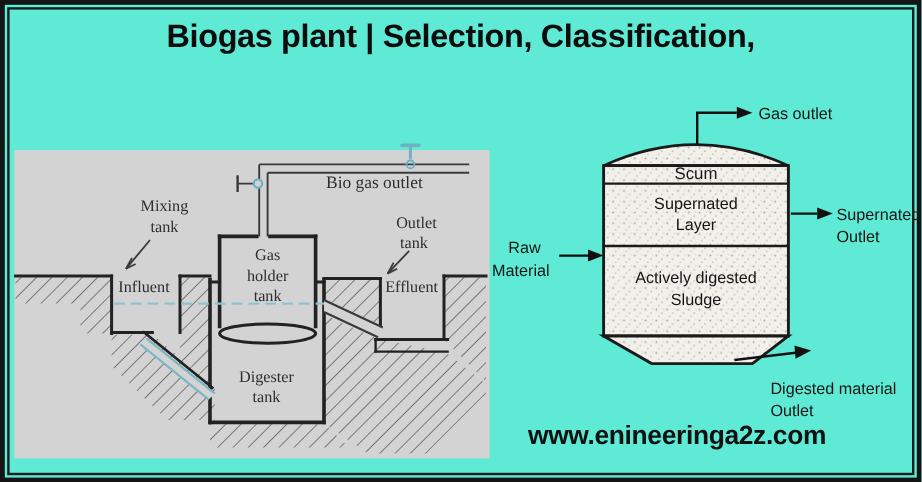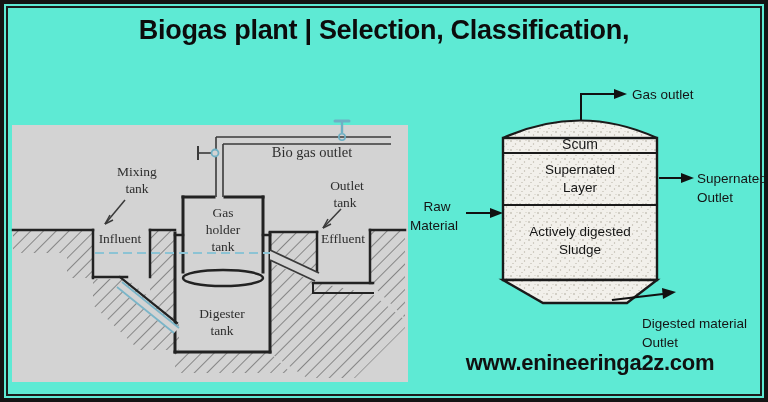--- a/index.html
+++ b/index.html
@@ -10,21 +10,21 @@
   .frame-outer{position:absolute;inset:0;border:4px solid #141414;z-index:6;pointer-events:none;}
   .frame-inner{position:absolute;inset:6px;border:2px solid #1c1c1c;z-index:6;pointer-events:none;}
   .title{
     position:absolute;top:12px;left:0;width:768px;text-align:center;z-index:2;
     font-weight:700;color:#0c0c0c;font-size:27px;line-height:37px;letter-spacing:-0.3px;
   }
   .svg-abs{position:absolute;z-index:1;}
   #leftDiagram{left:9px;top:112px;}
   #rightDiagram{left:410px;top:85px;}
   .footer{
-    position:absolute;left:440px;top:350px;width:300px;text-align:center;z-index:2;
+    position:absolute;left:440px;top:350px;width:300px;text-align:left;z-index:2;
     font-weight:700;font-size:22px;letter-spacing:-0.3px;color:#111;
   }
   text{user-select:none;}
   .serifLabel{font-family:"Liberation Serif","DejaVu Serif",serif;fill:#2e2e2e;}
   .sansLabel{font-family:"Liberation Sans",sans-serif;fill:#151515;}
 </style>
 </head>
 <body>
 
 <div id="stage">

